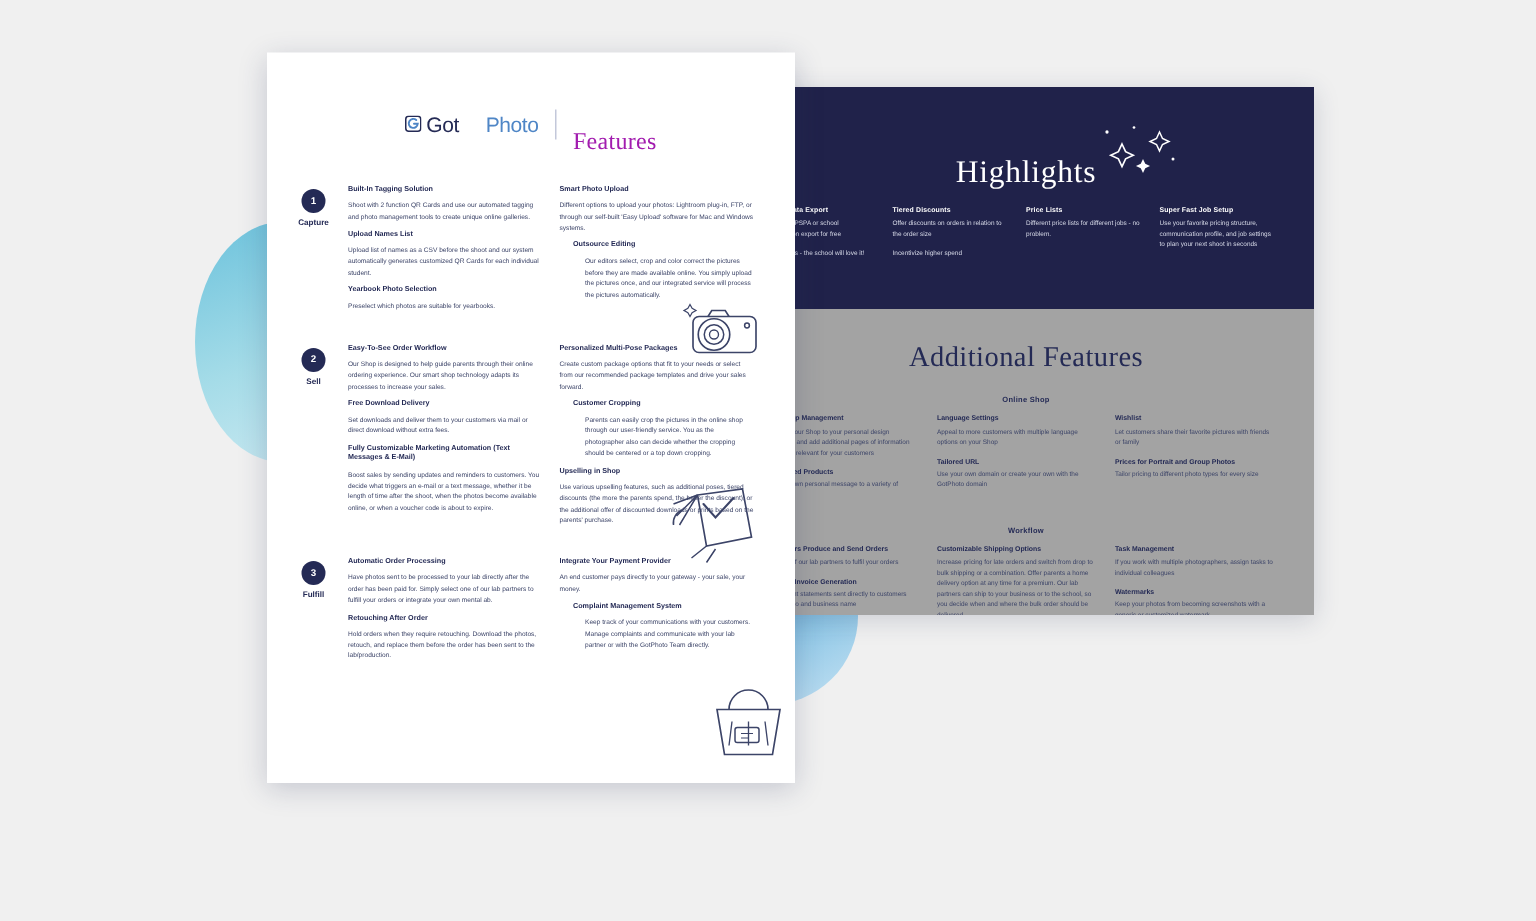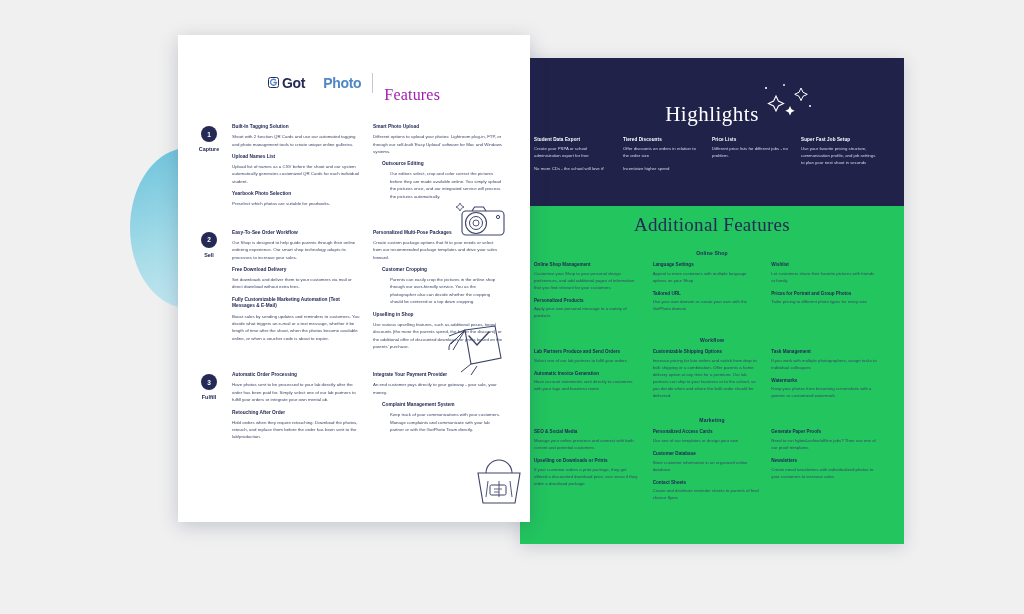--- a/index.html
+++ b/index.html
@@ -18,22 +18,22 @@
     left:130px;top:148px;width:116px;height:160px;
     background:linear-gradient(160deg,#6cc2dc 0%,#a5dce8 55%,#cdeaf2 100%);
   }
   .blob-right{
     left:452px;top:352px;width:120px;height:118px;
     background:linear-gradient(150deg,#4a9fd4 0%,#8cc6e6 60%,#c6e2f3 100%);
   }
 
   
   .page-right{
-    position:absolute;left:520px;top:58px;width:384px;height:486px;
-    background:#22c55e;
+    position:absolute;left:492px;top:58px;width:384px;height:352px;
+    background:#a3a3a3;
     box-shadow:0 3px 16px rgba(40,50,90,.18);
     overflow:hidden;
   }
   .highlights{
     background:#20224a;color:#ffffff;
     height:148px;position:relative;padding:0;
   }
   .hl-title{
     font-family:"Liberation Serif", serif;
     font-size:21px;font-weight:400;letter-spacing:.5px;
@@ -47,21 +47,21 @@
   .hl-col{width:25%;padding-right:10px;box-sizing:border-box;}
   .hl-h{
     font-size:4.6px;font-weight:bold;color:#ffffff;
     margin:0 0 3px 0;letter-spacing:.1px;
   }
   .hl-p{
     font-size:4.3px;line-height:1.65;color:#d7dae8;margin:0 0 6px 0;
   }
 
   
-  .addl{padding:8px 14px 0 14px;}
+  .addl{padding:22px 14px 0 14px;}
   .addl-title{
     font-family:"Liberation Serif", serif;
     font-size:19px;font-weight:400;color:#242a55;
     text-align:center;margin:0 0 14px 0;letter-spacing:.3px;
   }
   .af-section{margin-bottom:11px;}
   .af-secname{
     font-size:5px;font-weight:bold;color:#242a55;
     text-align:center;margin:0 0 6px 0;letter-spacing:.2px;
   }
@@ -81,21 +81,21 @@
     background:#ffffff;
     box-shadow:0 4px 18px rgba(40,50,90,.22);
     overflow:hidden;
   }
   .lp-head{
     display:flex;align-items:center;justify-content:center;
     padding:26px 0 20px 0;gap:11px;
   }
   .logo{display:flex;align-items:center;gap:3px;}
   .logo-mark{width:11px;height:11px;position:relative;display:block;}
-  .logo-text{font-size:14px;font-weight:bold;letter-spacing:-.3px;}
+  .logo-text{font-size:14px;font-weight:normal;letter-spacing:-.3px;}
   .logo-got{color:#242a55;}
   .logo-photo{color:#4f86c6;margin-left:15px;}
   .divider-v{width:1px;height:20px;background:#c3c8da;}
   .lp-title{
     font-family:"Liberation Serif", serif;
     font-size:16px;color:#a21caf;font-weight:400;letter-spacing:.2px;margin-top:25px;
   }
 
   .step{display:flex;padding:0 16px 0 8px;position:relative;margin-bottom:16px;}
   .step-badge{width:46px;flex:0 0 46px;text-align:center;padding-top:2px;}

